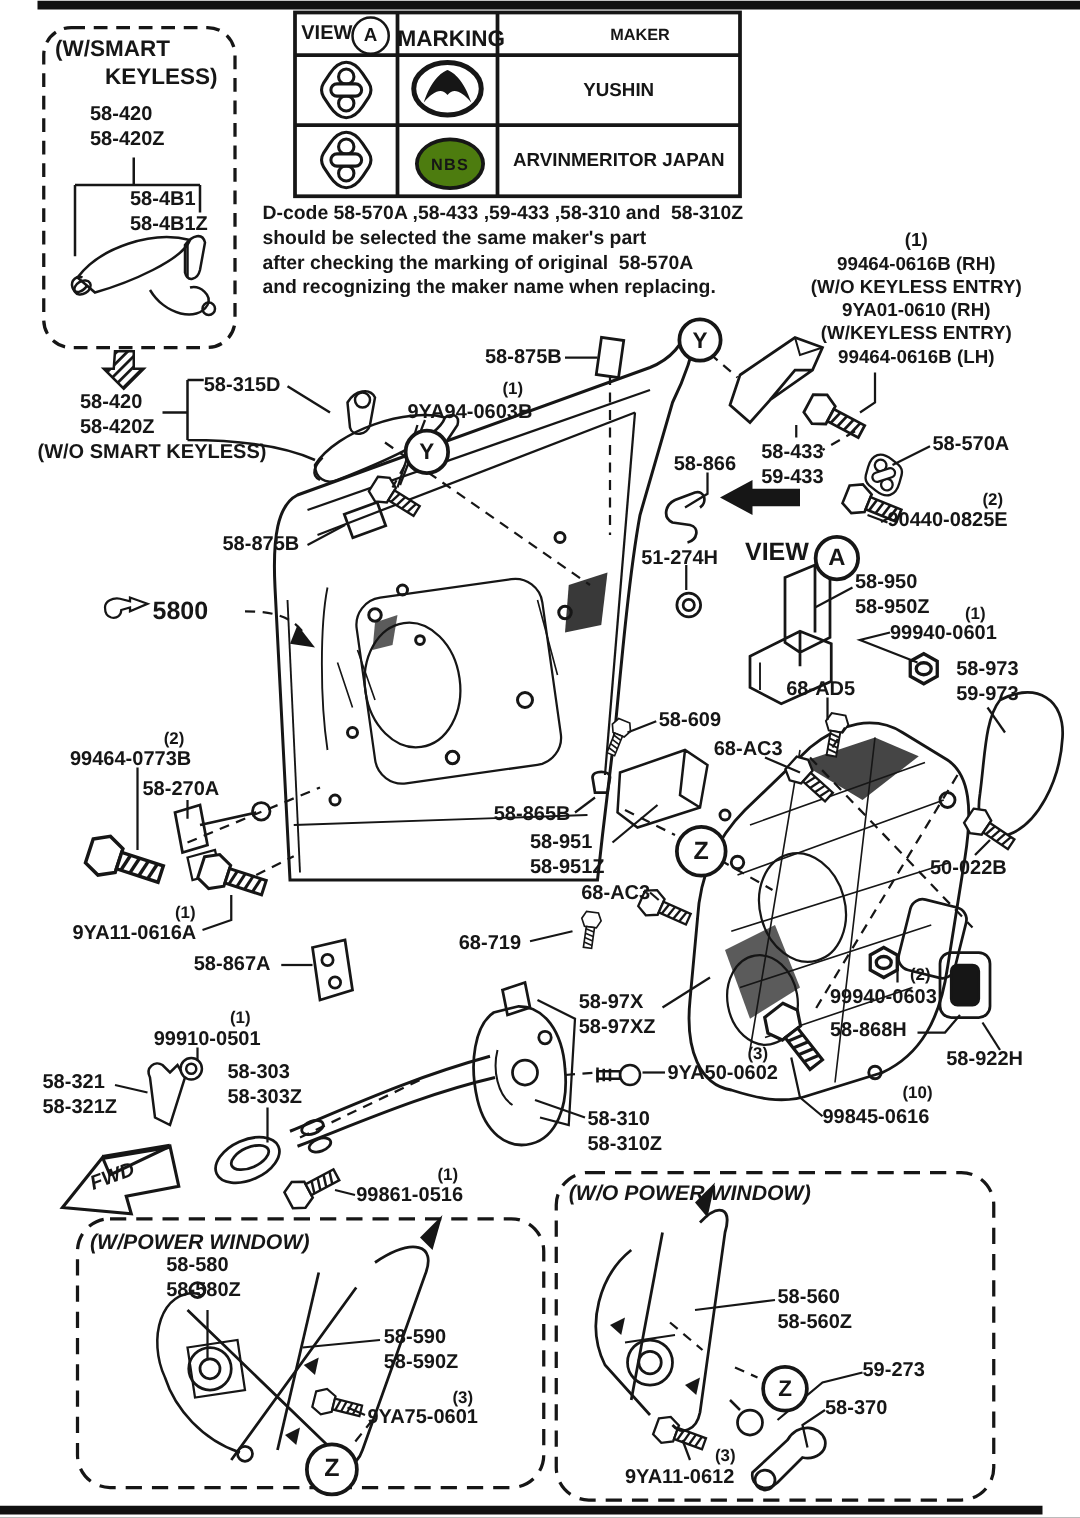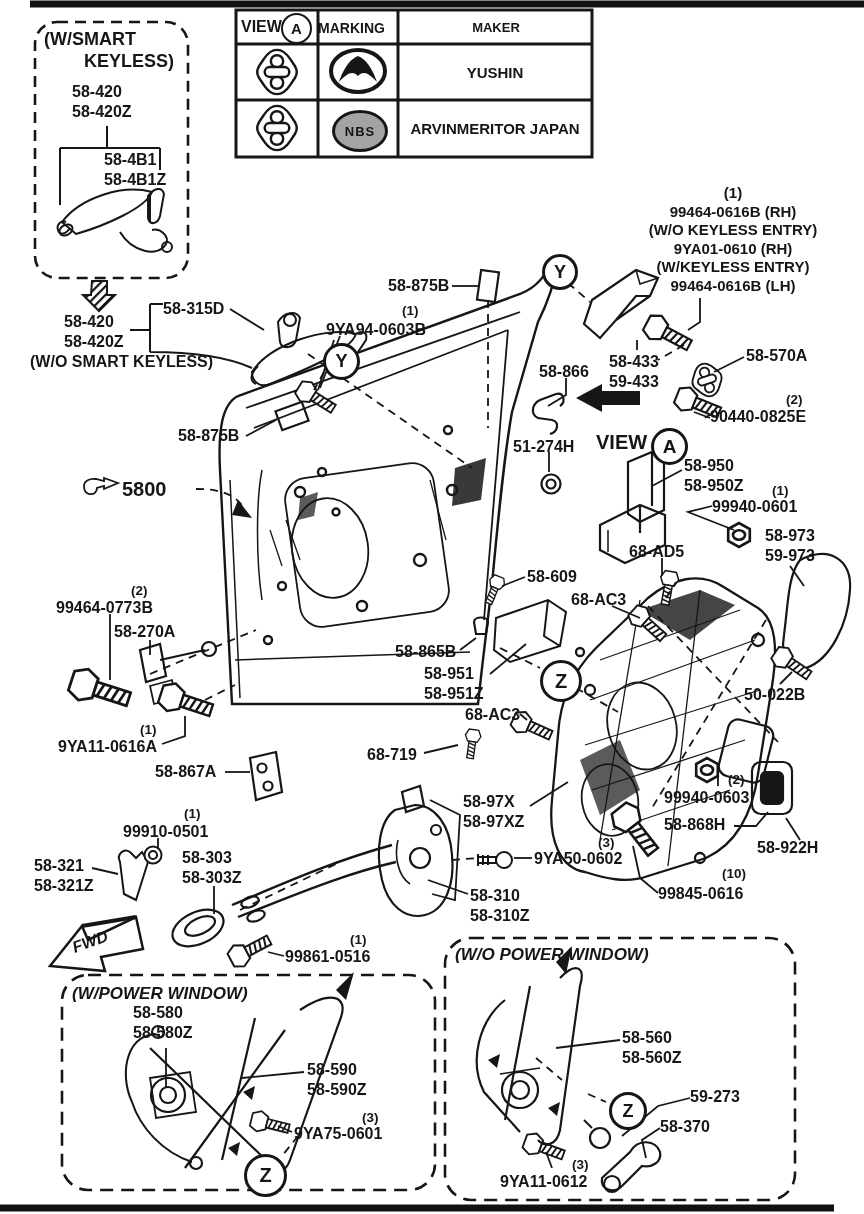--- a/index.html
+++ b/index.html
@@ -9,21 +9,21 @@
   .lbl{position:absolute;font:bold 16px "Liberation Sans",sans-serif;color:#161616;
        line-height:1.25;white-space:pre;}
   .sm{font-size:13.5px;}
   .big{font-size:18px;}
   .b17{font-size:17px;font-style:italic;}
   .huge{font-size:20px;}
   .ctr{text-align:center;}
   .circ{position:absolute;border:3px solid #161616;border-radius:50%;background:#fff;
         display:flex;align-items:center;justify-content:center;
         font:bold 18px "Liberation Sans",sans-serif;color:#161616;}
-  .oval{position:absolute;border:3px solid #161616;border-radius:50%;background:#a3a3a3;
+  .oval{position:absolute;border:3px solid #161616;border-radius:50%;background:#4d7c0f;
         display:flex;align-items:center;justify-content:center;
         font:bold 13px "Liberation Sans",sans-serif;letter-spacing:1px;}
   .note{position:absolute;font:bold 15.5px "Liberation Sans",sans-serif;line-height:1.28;white-space:pre;}
   .fwdtxt{position:absolute;font:italic 900 16px "Liberation Sans",sans-serif;transform:rotate(-20deg);}
 </style>
 </head>
 <body>
 
 <div id="page">
 
@@ -408,26 +408,30 @@
   <div class="lbl b17" style="left:455px;top:944px">(W/O POWER WINDOW)</div>
   <div class="lbl" style="left:622px;top:1028px">58-560
 58-560Z</div>
   <div class="lbl" style="left:690px;top:1087px">59-273</div>
   <div class="lbl" style="left:660px;top:1117px">58-370</div>
   <div class="lbl sm" style="left:572px;top:1157px">(3)</div>
   <div class="lbl" style="left:500px;top:1172px">9YA11-0612</div>
 
   <div class="lbl" style="left:241px;top:17px;font-size:16px">VIEW</div>
   <div class="circ" style="left:281px;top:13px;width:27px;height:27px;font-size:15px;border-width:2.5px">A</div>
-  <div class="lbl ctr" style="left:318px;top:20px;width:57px;font-size:14px">MARKING</div>
-  <div class="lbl ctr" style="left:382px;top:20px;width:228px;font-size:13px">MAKER</div>
+  <div class="lbl ctr" style="left:318px;top:20px;width:57px;font-size:18px">MARKING</div>
+  <div class="lbl ctr" style="left:398px;top:20px;width:228px;font-size:13px">MAKER</div>
   <div class="lbl ctr" style="left:398px;top:64px;width:194px;font-size:15px">YUSHIN</div>
   <div class="lbl ctr" style="left:398px;top:120px;width:194px;font-size:15px">ARVINMERITOR JAPAN</div>
   <div class="oval" style="left:332px;top:110px;width:50px;height:36px">NBS</div>
 
+  <div class="note" style="left:210px;top:161px">D-code 58-570A ,58-433 ,59-433 ,58-310 and  58-310Z
+should be selected the same maker's part
+after checking the marking of original  58-570A
+and recognizing the maker name when replacing.</div>
 
   <div class="circ" style="left:542px;top:254px;width:30px;height:30px">Y</div>
   <div class="circ" style="left:323px;top:343px;width:31px;height:31px">Y</div>
   <div class="circ" style="left:651px;top:428px;width:31px;height:31px;font-size:19px">A</div>
   <div class="circ" style="left:540px;top:660px;width:36px;height:36px;font-size:20px">Z</div>
   <div class="circ" style="left:244px;top:1154px;width:37px;height:37px;font-size:20px">Z</div>
   <div class="circ" style="left:609px;top:1092px;width:32px;height:32px">Z</div>
 
   <div class="fwdtxt" style="left:72px;top:933px">FWD</div>
 

